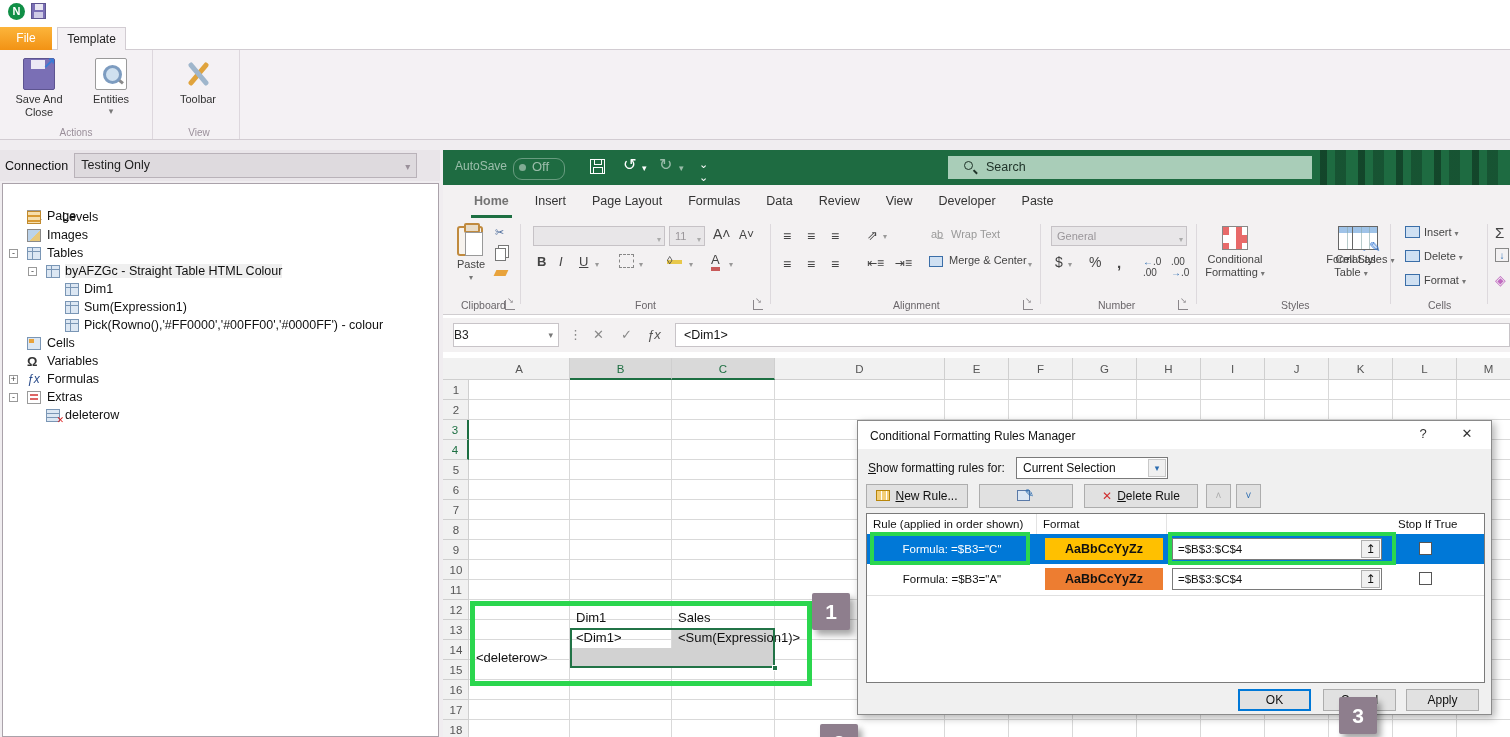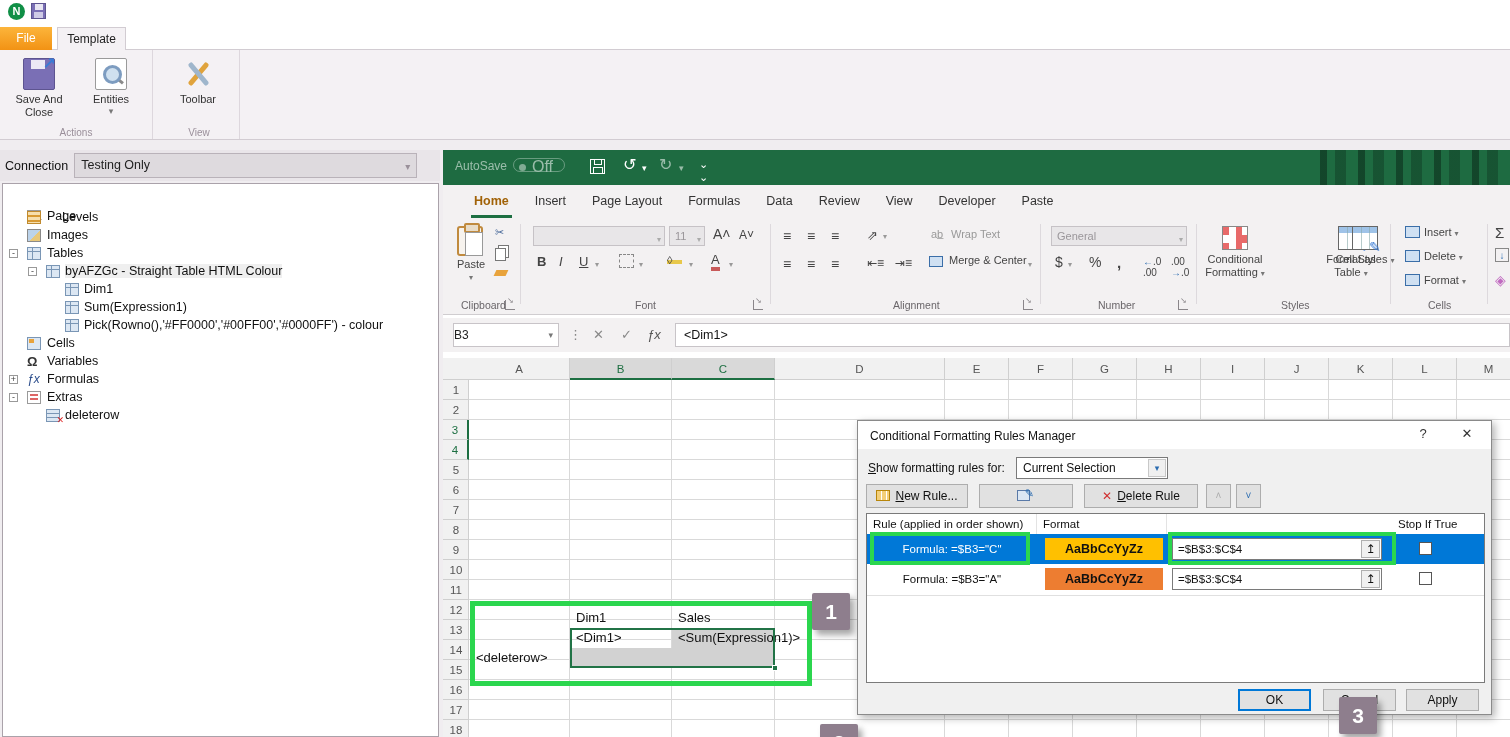--- a/index.html
+++ b/index.html
@@ -71,33 +71,33 @@
   .ti-delrow{border:1px solid #7a96b5;background:repeating-linear-gradient(#dce7f3 0 3px,#7a96b5 3px 4px);}
   .ti-delrow:after{content:"✕";position:absolute;right:-5px;bottom:-4px;color:#d22;font-size:9px;font-weight:bold;}
 
   
   #excel{left:443px;top:150px;width:1067px;height:587px;background:#fff;}
   #xl-title{left:0;top:0;width:1067px;height:35px;background:var(--xl-green);color:#fff;}
   #xl-pattern{right:0;top:0;width:190px;height:35px;background:
      repeating-linear-gradient(90deg,rgba(10,40,24,.55) 0 7px,transparent 7px 15px,rgba(10,40,24,.35) 15px 26px,transparent 26px 38px);}
   .dim{opacity:.55;}
   #autosave{left:12px;top:9px;font-size:12px;color:#fff;}
-  #as-pill{left:70px;top:8px;width:52px;height:14px;border:1px solid rgba(255,255,255,.6);border-radius:9px;font-size:16px;color:#fff;line-height:16px;padding-left:18px;}
+  #as-pill{left:70px;top:8px;width:52px;height:22px;border:1px solid rgba(255,255,255,.6);border-radius:9px;font-size:13px;color:#fff;line-height:16px;padding-left:18px;}
   #as-pill:before{content:"";position:absolute;left:5px;top:5px;width:7px;height:7px;border-radius:50%;background:rgba(255,255,255,.8);}
   .qat-ic{top:5px;font-size:16px;color:#fff;position:absolute;}
   .qat-chev{font-size:9px;color:#fff;position:absolute;top:13px;}
   #xl-save{left:147px;top:9px;width:15px;height:15px;border:1.5px solid #fff;position:absolute;}
   #xl-save:before{content:"";position:absolute;left:3px;top:-1px;width:6px;height:5px;border:1.5px solid #fff;border-top:none;}
   #xl-save:after{content:"";position:absolute;left:2px;bottom:0;width:8px;height:5px;border:1.5px solid #fff;border-bottom:none;}
   #xl-search{left:505px;top:6px;width:364px;height:23px;background:#a9cdb8;font-size:12.5px;color:#20342a;line-height:23px;padding-left:38px;}
   .mag{position:absolute;left:16px;top:5px;width:9px;height:9px;border:1.5px solid #20342a;border-radius:50%;}
   .mag:after{content:"";position:absolute;left:8px;top:9px;width:5px;height:1.5px;background:#20342a;transform:rotate(45deg);}
   #xl-tabs{left:0;top:35px;width:1067px;height:33px;background:var(--xl-ribbon);display:flex;align-items:center;padding-left:18px;}
   .xl-tab{font-size:12.5px;color:#333;padding:0 13px;height:33px;line-height:33px;position:relative;}
-  .xl-tab.active{color:#a16207;font-weight:bold;}
+  .xl-tab.active{color:#737373;font-weight:bold;}
   .xl-tab.active:after{content:"";position:absolute;left:10px;right:10px;bottom:0;height:3px;background:#1d6f42;}
   #xl-ribbon{left:0;top:68px;width:1067px;height:97px;background:var(--xl-ribbon);border-bottom:1px solid #d0cdd0;font-size:11px;color:#444;}
   .rb-sep{position:absolute;top:6px;bottom:10px;width:1px;background:#ddd9dd;}
   .rb-label{position:absolute;bottom:3px;font-size:10.5px;color:#6a666a;}
   .launcher{position:absolute;bottom:4px;width:10px;height:10px;border-left:1px solid #8a868a;border-bottom:1px solid #8a868a;}
   .launcher:after{content:"↘";position:absolute;left:1px;top:-4px;font-size:8px;color:#8a868a;}
   .rbtn{position:absolute;color:#444;}
   .gray{color:#999;}
   .combo{position:absolute;height:20px;background:#e8e6e8;border:1px solid #c6c2c6;color:#9a969a;font-size:11px;line-height:18px;padding-left:5px;}
   .combo .cv{position:absolute;right:3px;top:4px;font-size:8px;color:#aaa;}
@@ -234,20 +234,24 @@
   <div id="xl-title" class="abs">
     <div id="xl-pattern" class="abs"></div>
     <span id="autosave" class="abs dim">AutoSave</span>
     <span id="as-pill" class="abs dim">Off</span>
     <span id="xl-save"></span>
     <span class="qat-ic" style="left:180px">↺</span>
     <span class="qat-chev" style="left:199px">▾</span>
     <span class="qat-ic dim" style="left:216px">↻</span>
     <span class="qat-chev dim" style="left:236px">▾</span>
     <span class="qat-ic" style="left:256px;font-size:11px;top:8px">⌄<br>⌄</span>
+    <div id="xl-search" class="abs">
+      <span class="mag"></span>
+      <span>Search</span>
+    </div>
   </div>
   <div id="xl-tabs" class="abs">
       <div class="xl-tab active">Home</div>
       <div class="xl-tab">Insert</div>
       <div class="xl-tab">Page Layout</div>
       <div class="xl-tab">Formulas</div>
       <div class="xl-tab">Data</div>
       <div class="xl-tab">Review</div>
       <div class="xl-tab">View</div>
       <div class="xl-tab">Developer</div>

